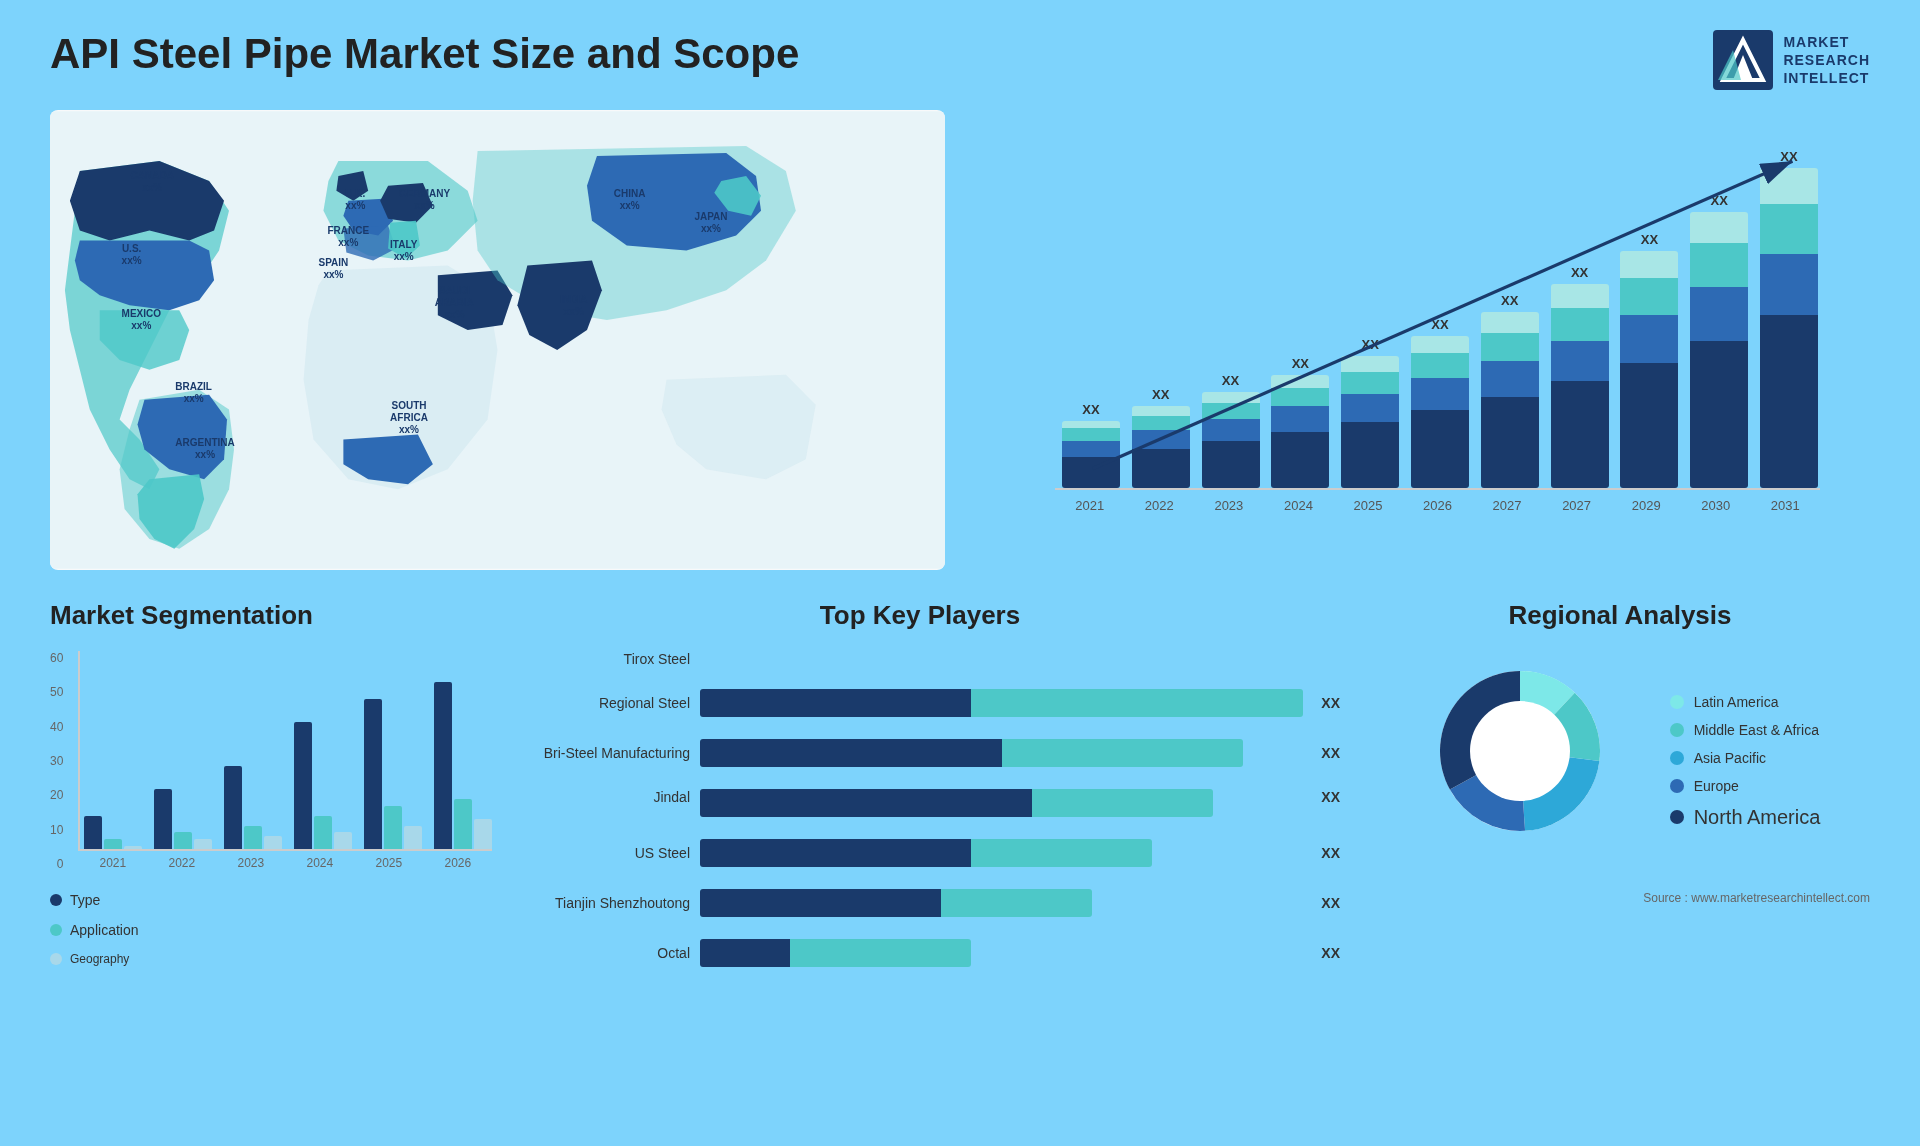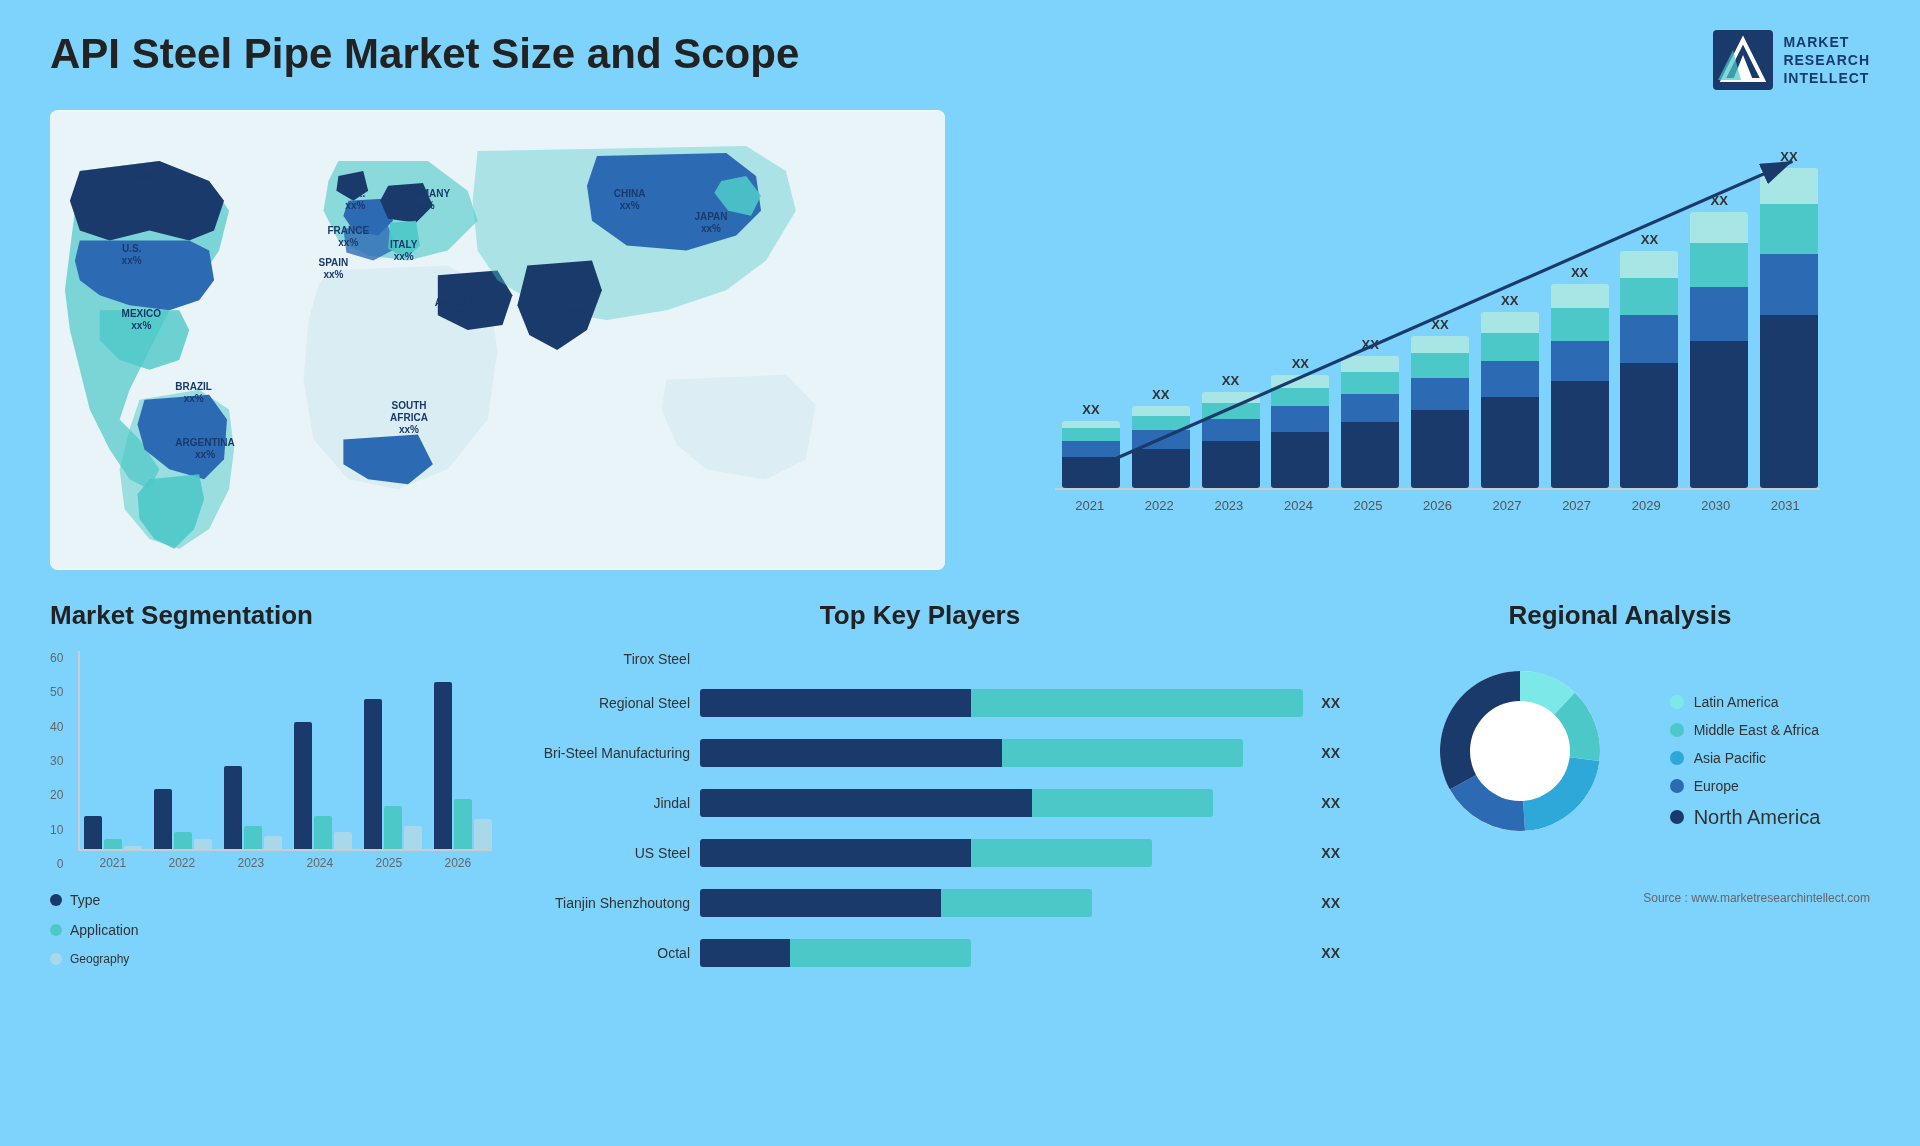--- a/index.html
+++ b/index.html
@@ -472,21 +472,21 @@
             <div style="font-size: 14px; font-weight: 600; color: rgb(51, 51, 51); margin-left: 8px; flex-shrink: 0;">XX</div>
           </div>
           <div style="display: flex; align-items: center; gap: 10px; margin-bottom: 10px;">
             <div style="width: 190px; font-size: 14px; color: rgb(51, 51, 51); text-align: right; flex-shrink: 0;">Bri-Steel Manufacturing</div>
             <div style="display: flex; align-items: center; height: 28px; flex: 1 1 0%; gap: 0px;">
               <div style="height: 28px; background: rgb(26, 58, 107); width: 50%; border-radius: 3px 0px 0px 3px;"></div>
               <div style="height: 28px; background: rgb(77, 200, 200); width: 40%; border-radius: 0px 3px 3px 0px;"></div>
             </div>
             <div style="font-size: 14px; font-weight: 600; color: rgb(51, 51, 51); margin-left: 8px; flex-shrink: 0;">XX</div>
           </div>
-          <div style="display: flex; align-items: center; gap: 10px; margin-bottom: 10px;">
+          <div style="display: flex; align-items: flex-start; gap: 10px; margin-bottom: 10px;">
             <div style="width: 190px; font-size: 14px; color: rgb(51, 51, 51); text-align: right; flex-shrink: 0;">Jindal</div>
             <div style="display: flex; align-items: center; height: 28px; flex: 1 1 0%; gap: 0px;">
               <div style="height: 28px; background: rgb(26, 58, 107); width: 55%; border-radius: 3px 0px 0px 3px;"></div>
               <div style="height: 28px; background: rgb(77, 200, 200); width: 30%; border-radius: 0px 3px 3px 0px;"></div>
             </div>
             <div style="font-size: 14px; font-weight: 600; color: rgb(51, 51, 51); margin-left: 8px; flex-shrink: 0;">XX</div>
           </div>
           <div style="display: flex; align-items: center; gap: 10px; margin-bottom: 10px;">
             <div style="width: 190px; font-size: 14px; color: rgb(51, 51, 51); text-align: right; flex-shrink: 0;">US Steel</div>
             <div style="display: flex; align-items: center; height: 28px; flex: 1 1 0%; gap: 0px;">

